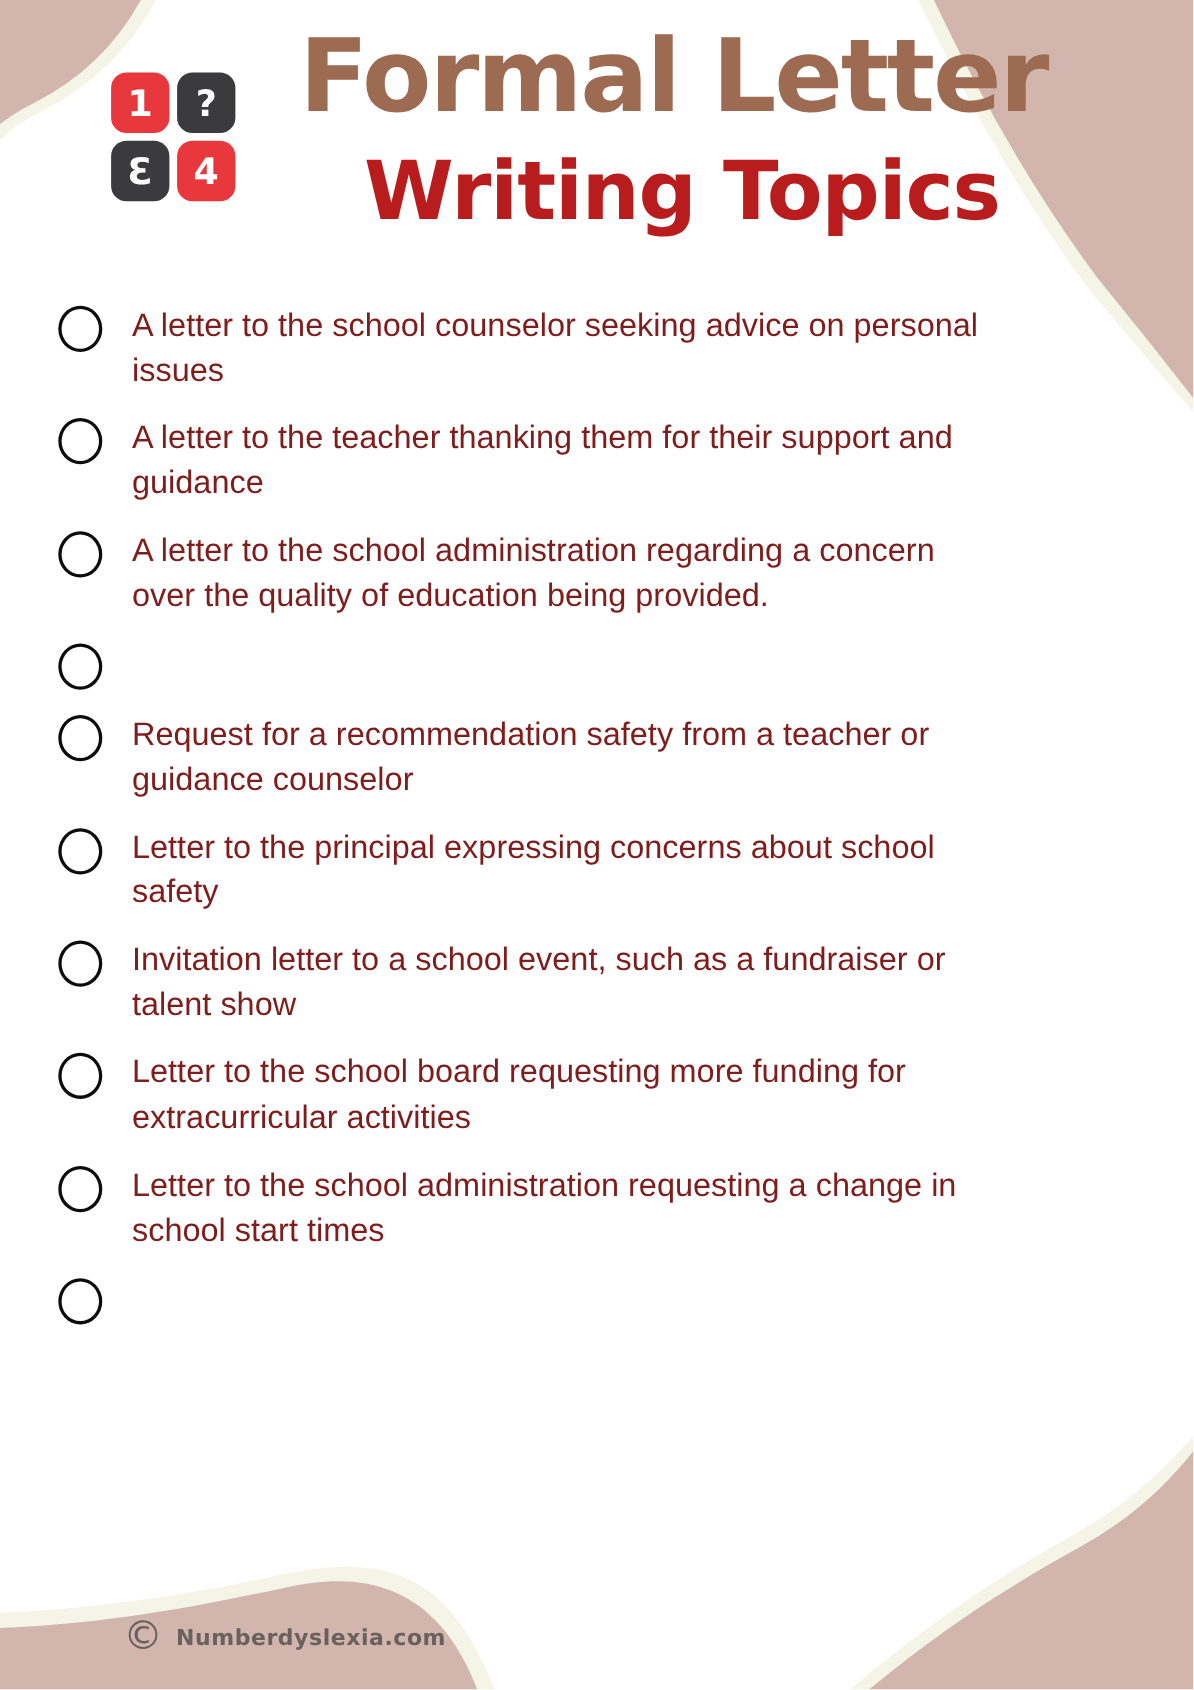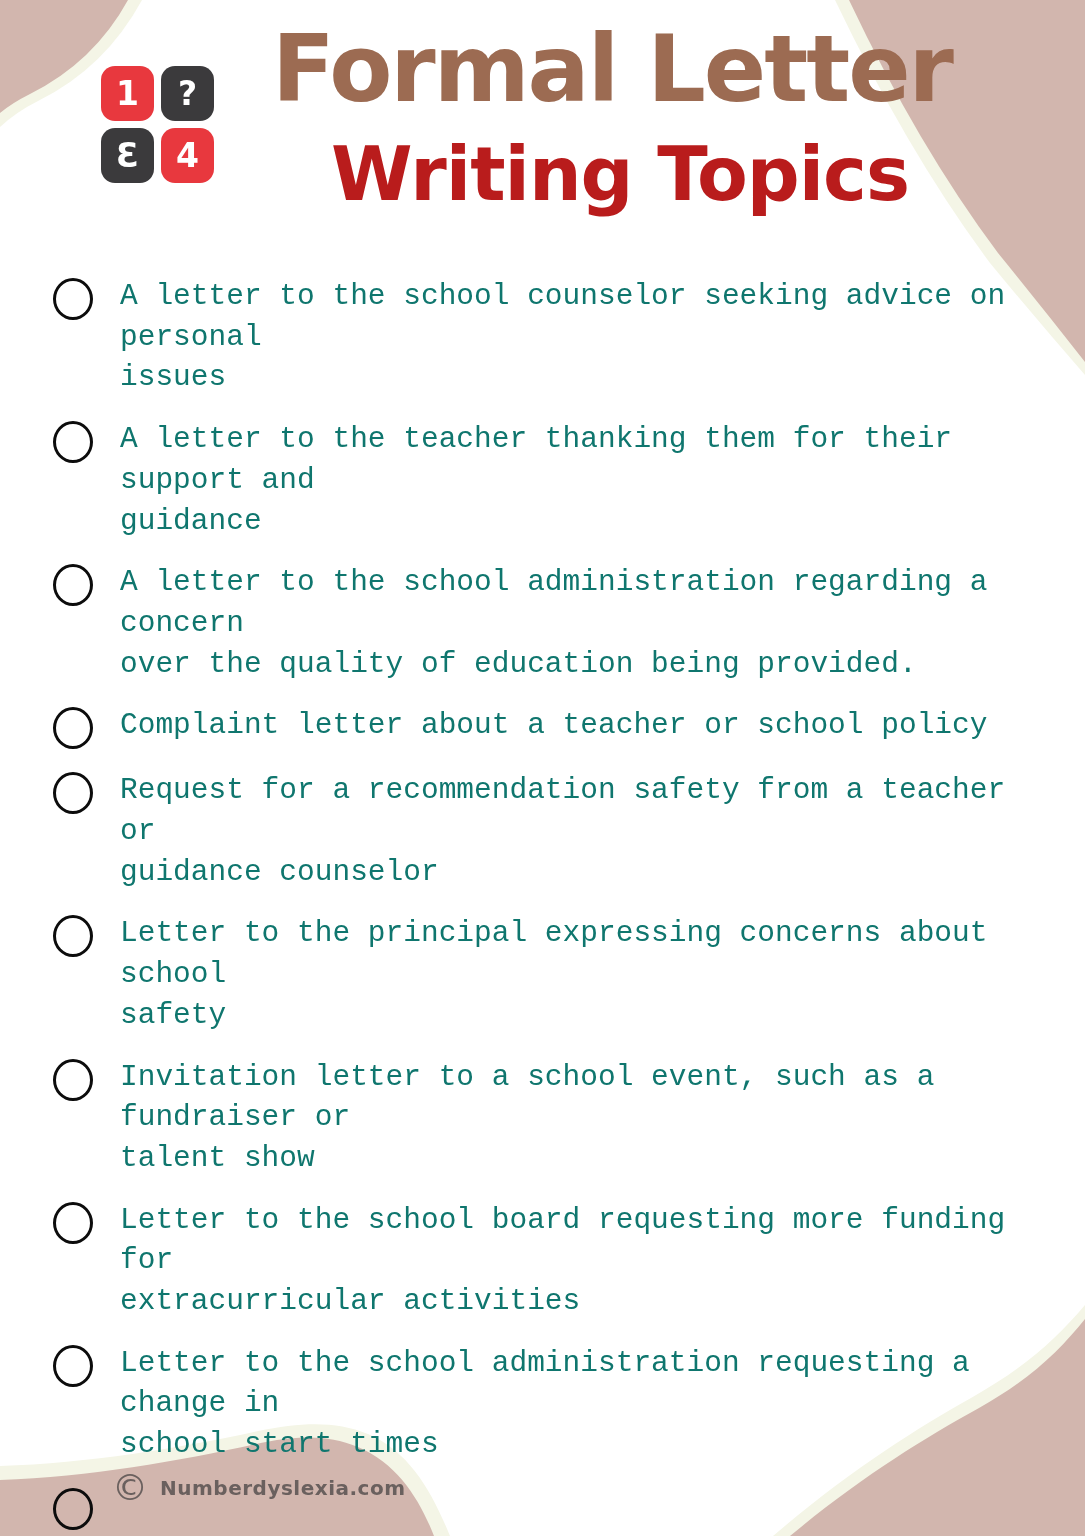--- a/index.html
+++ b/index.html
@@ -46,22 +46,22 @@
     margin-bottom:21px;
   }
   .circle{
     flex:0 0 auto;
     width:34px;height:36px;
     border:3.5px solid #0c0c0c;border-radius:50%;
     margin-top:2px;margin-right:27px;
     background:transparent;
   }
   .item-text{
-    font-family:Liberation Mono, monospace;
-    font-size:29.5px;line-height:1.38;color:#0f766e;
+    font-family:Liberation Sans, sans-serif;
+    font-size:29.5px;line-height:1.38;color:#7f1d1d;
     white-space:pre-line;
   }
   
   .watermark{
     position:absolute;left:112px;top:1470px;z-index:2;
     display:flex;align-items:center;gap:12px;
     color:#6a605e;
   }
   .copyright-icon{
     font-family:"DejaVu Sans", sans-serif;
@@ -111,21 +111,20 @@
       <span class="item-text">A letter to the teacher thanking them for their support and
 guidance</span>
     </div>
     <div class="item">
       <span class="circle"></span>
       <span class="item-text">A letter to the school administration regarding a concern
 over the quality of education being provided.</span>
     </div>
     <div class="item">
       <span class="circle"></span>
-      <span class="item-text">Complaint letter about a teacher or school policy</span>
     </div>
     <div class="item">
       <span class="circle"></span>
       <span class="item-text">Request for a recommendation safety from a teacher or
 guidance counselor</span>
     </div>
     <div class="item">
       <span class="circle"></span>
       <span class="item-text">Letter to the principal expressing concerns about school
 safety</span>

